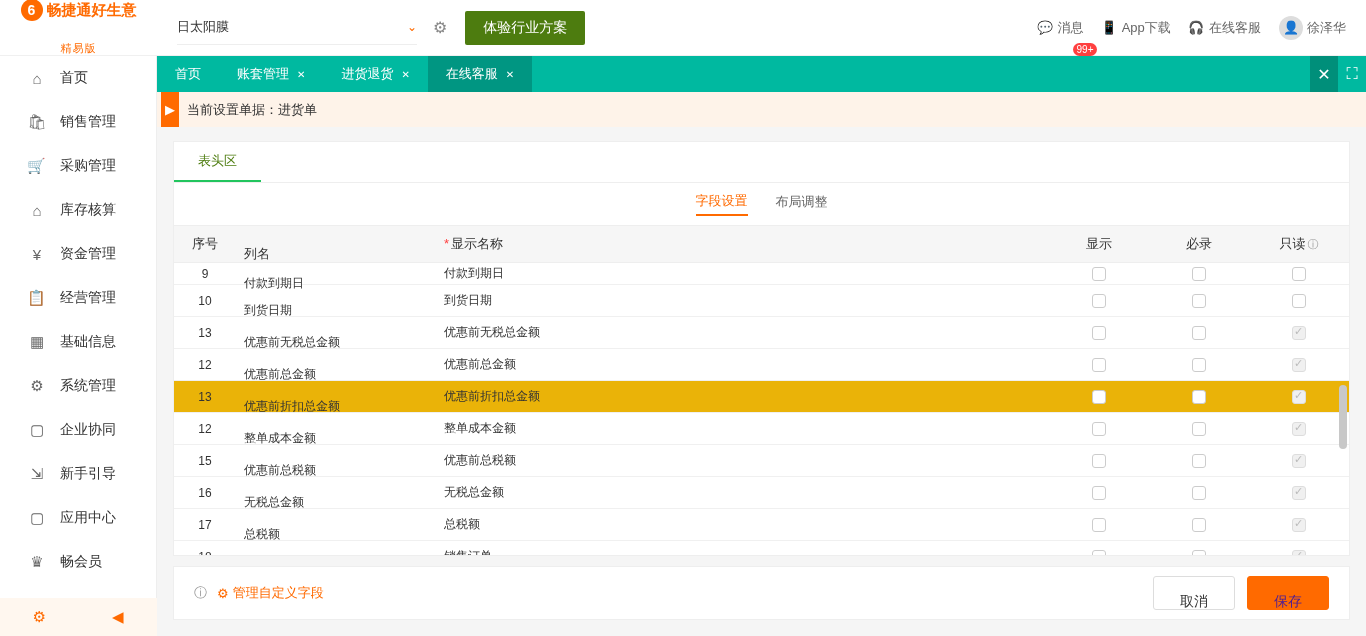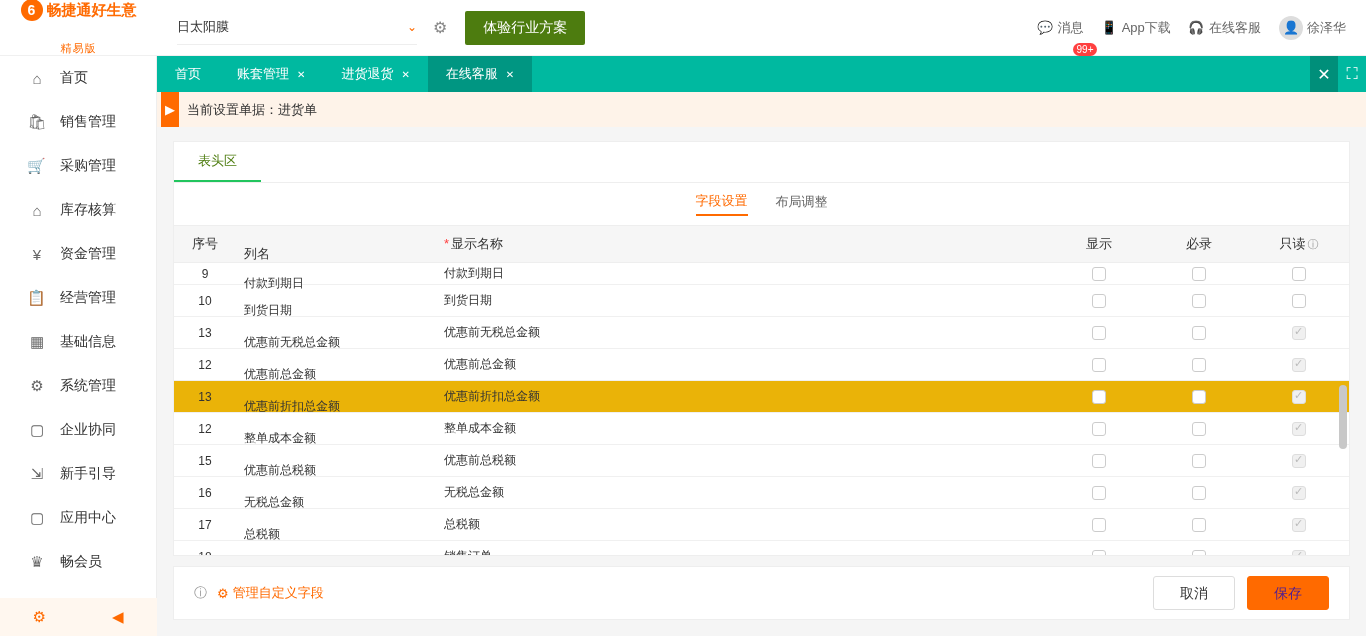--- a/index.html
+++ b/index.html
@@ -67,21 +67,21 @@
 .table-row.highlight { background: #eab308; }
 .chk { width: 14px; height: 14px; border: 1px solid #ccc; border-radius: 3px; display: inline-block; cursor: pointer; background: #fff; vertical-align: middle; }
 .chk.disabled { background: #f0f0f0; border-color: #ddd; position: relative; }
 .chk.disabled::after { content: '✓'; position: absolute; left: 1px; top: -2px; font-size: 11px; color: #bbb; }
 
 
 .footer { position: absolute; left: 16px; right: 16px; bottom: 16px; height: 54px; background: #fff; display: flex; align-items: center; padding: 0 20px; border: 1px solid #eee; }
 .footer-link { color: #ff6a00; font-size: 13px; display: flex; align-items: center; gap: 4px; cursor: pointer; }
 .footer-info { color: #999; margin-right: 6px; }
 .footer-btns { margin-left: auto; display: flex; gap: 12px; }
-.btn { height: 34px; padding: 8px 26px; font-size: 14px; border-radius: 3px; cursor: pointer; border: 1px solid #ddd; background: #fff; color: #333; }
+.btn { height: 34px; padding: 16px 26px; font-size: 14px; border-radius: 3px; cursor: pointer; border: 1px solid #ddd; background: #fff; color: #333; }
 .btn.primary { background: #ff6a00; color: #4c1d95; border-color: #ff6a00; }
 
 
 .scroll-thumb { position: absolute; right: 2px; top: 122px; width: 8px; height: 64px; background: #c8c8c8; border-radius: 4px; }
 </style>
 </head>
 <body>
 
 <div class="top-header">
   <div class="logo-area">

